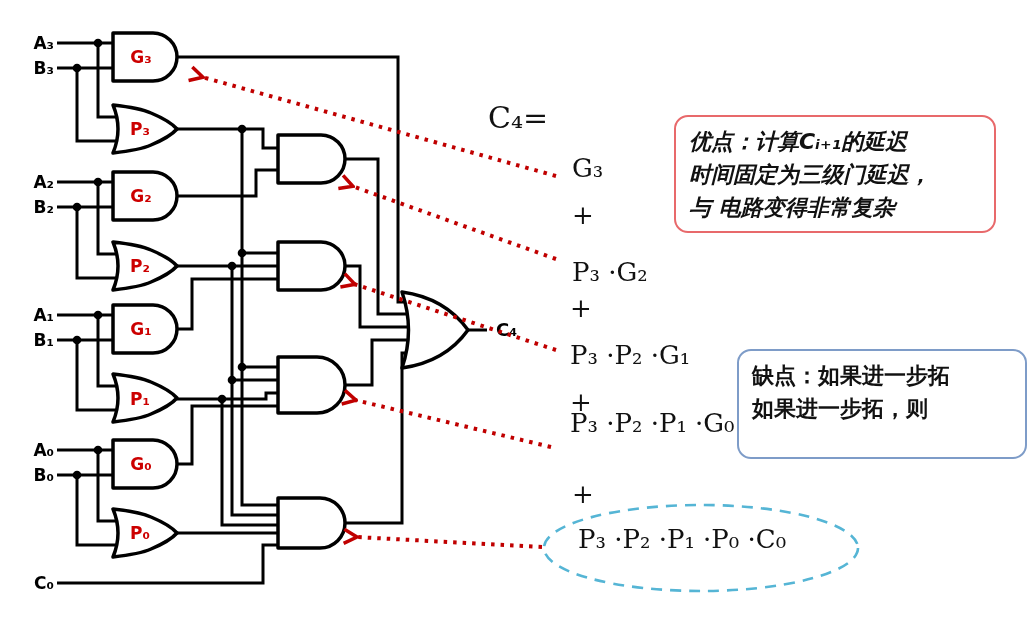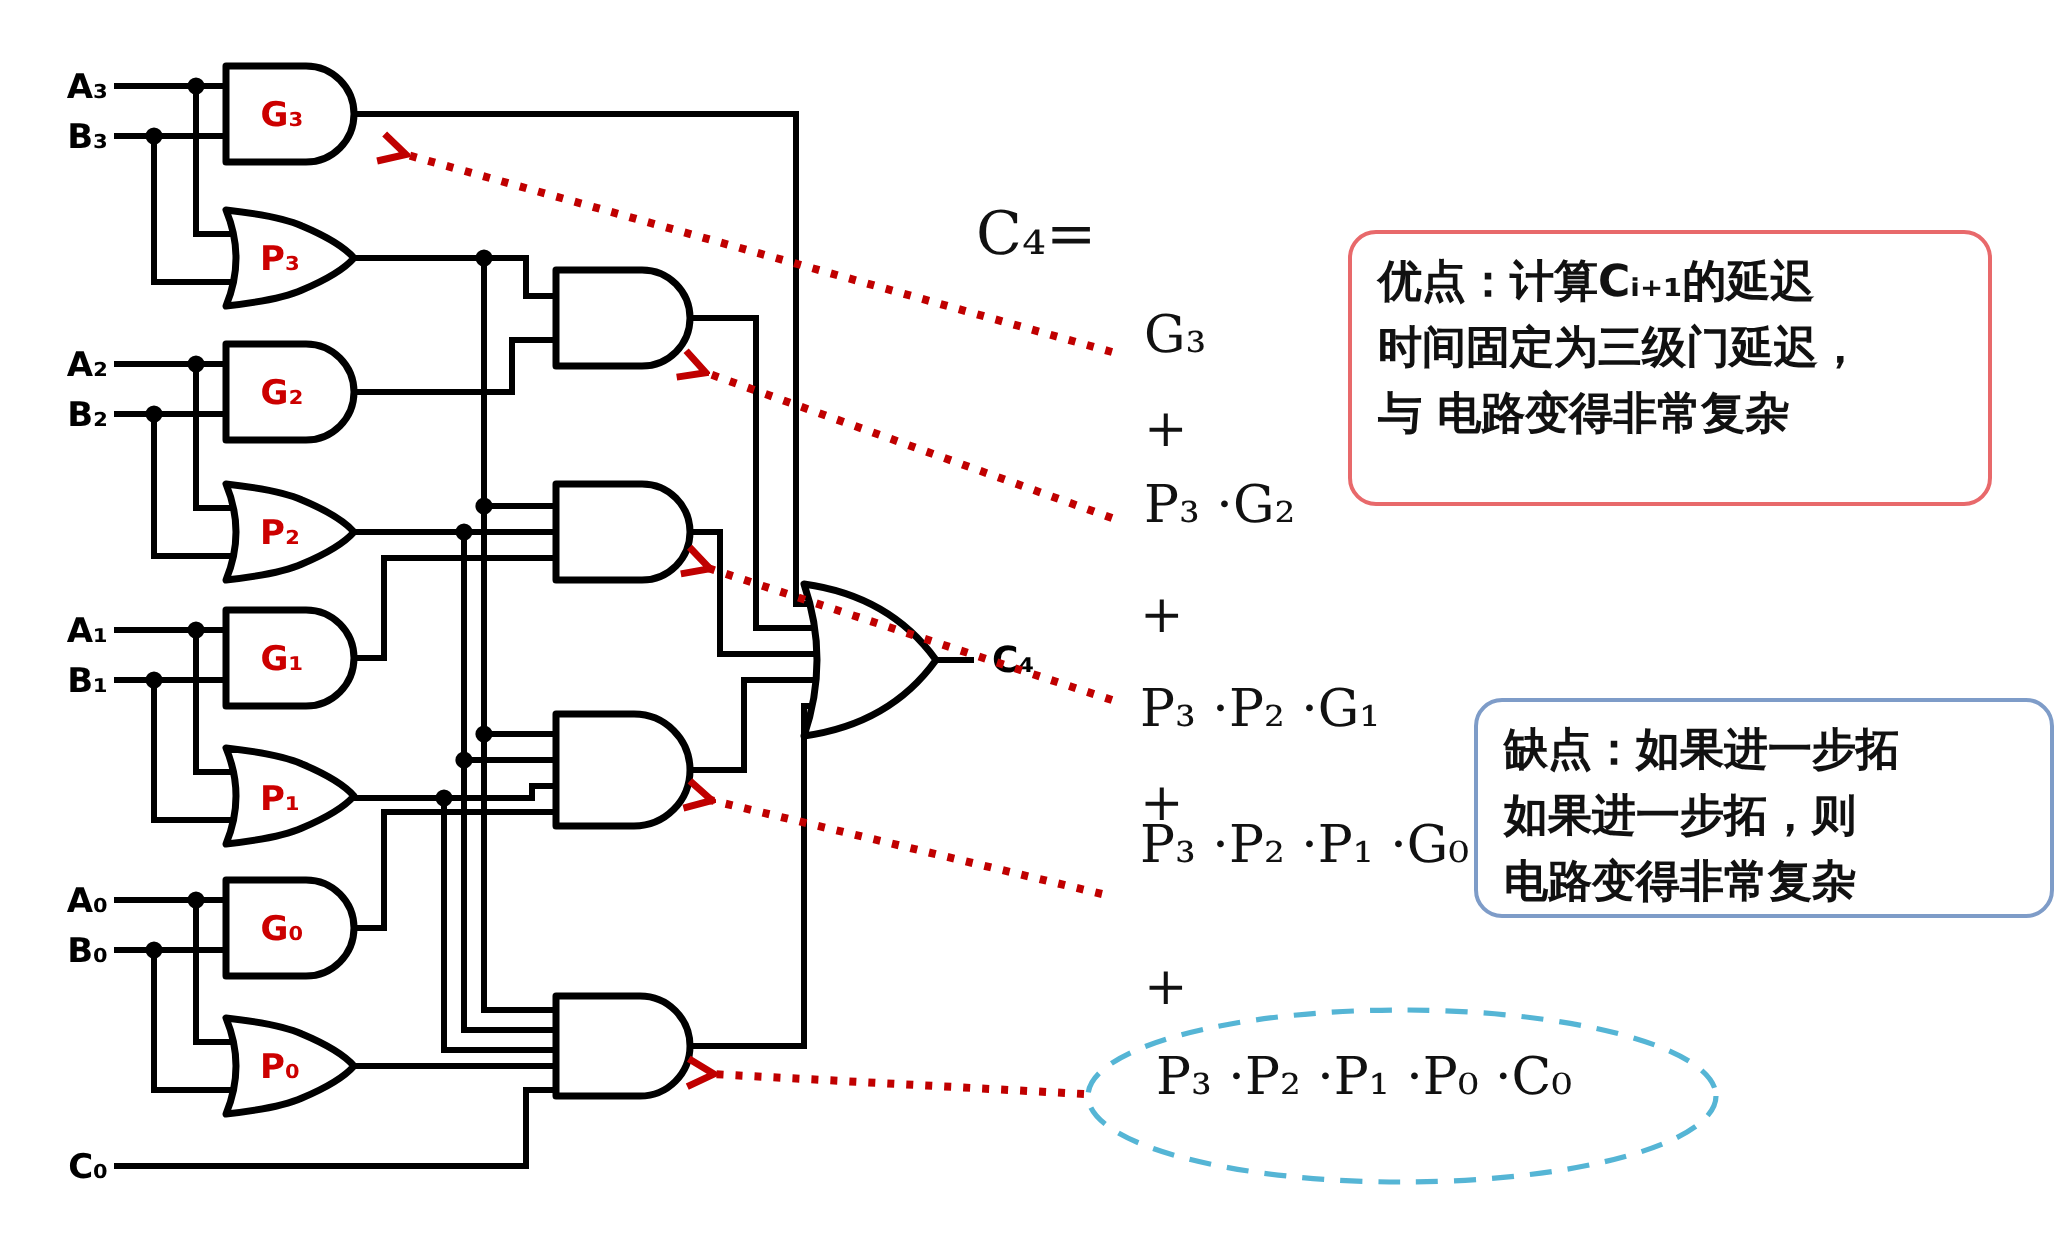--- a/index.html
+++ b/index.html
@@ -140,33 +140,32 @@
       <line class="arrow" marker-end="url(#ah)" x1="556" y1="259" x2="352" y2="186" stroke="#c00000"></line>
       <line class="arrow" marker-end="url(#ah)" x1="556" y1="350" x2="354" y2="284" stroke="#c00000"></line>
       <line class="arrow" marker-end="url(#ah)" x1="551" y1="447" x2="355" y2="400" stroke="#c00000"></line>
       <line class="arrow" marker-end="url(#ah)" x1="542" y1="547" x2="356" y2="537" stroke="#c00000"></line>
     </g>
   </svg>
 
   <div class="fx head" style="left:488px;top:100px;">C₄=</div>
   <div class="fx" style="left:572px;top:153px;">G₃</div>
   <div class="fx" style="left:572px;top:200px;">+</div>
-  <div class="fx" style="left:572px;top:238px;">P₃ ·G₂</div>
+  <div class="fx" style="left:572px;top:257px;">P₃ ·G₂</div>
   <div class="fx" style="left:570px;top:293px;">+</div>
   <div class="fx" style="left:570px;top:340px;">P₃ ·P₂ ·G₁</div>
   <div class="fx" style="left:570px;top:387px;">+</div>
   <div class="fx" style="left:570px;top:408px;">P₃ ·P₂ ·P₁ ·G₀</div>
   <div class="fx" style="left:572px;top:479px;">+</div>
   <div class="fx" style="left:578px;top:524px;">P₃ ·P₂ ·P₁ ·P₀ ·C₀</div>
 
-  <div class="note note-adv" style="left:674px;top:115px;width:322px;height:138px;">
+  <div class="note note-adv" style="left:674px;top:115px;width:322px;height:118px;font-style:italic;">
     <div>优点：计算Cᵢ₊₁的延迟</div>
     <div>时间固定为三级门延迟，</div>
     <div>与 电路变得非常复杂</div>
   </div>
 
   <div class="note note-dis" style="left:737px;top:305px;width:290px;height:110px;">
     <div>缺点：如果进一步拓</div>
     <div>如果进一步拓，则</div>
-    <div>电路变得非常复杂</div>
   </div>
 
 </div>
 
 </body></html>

